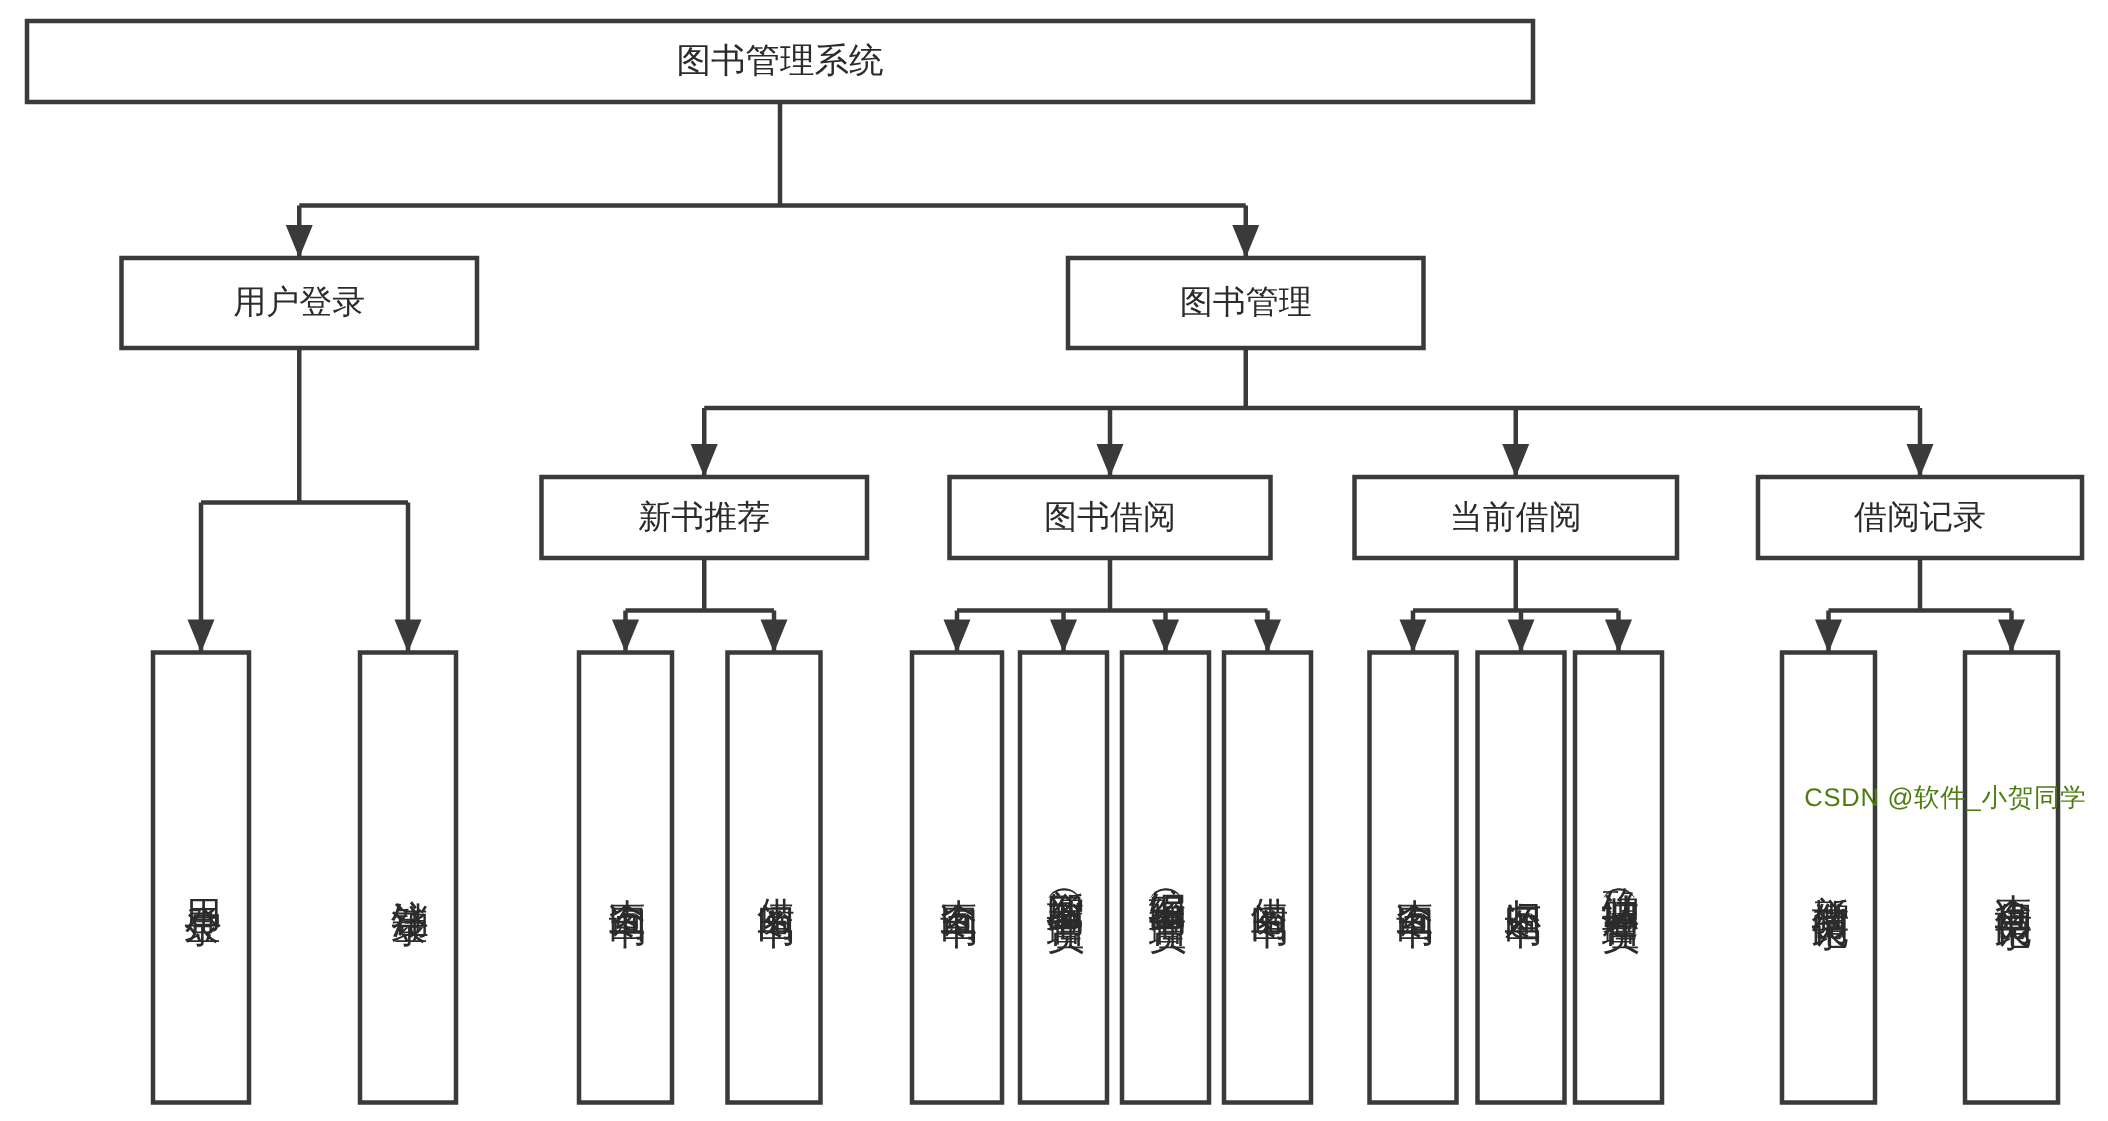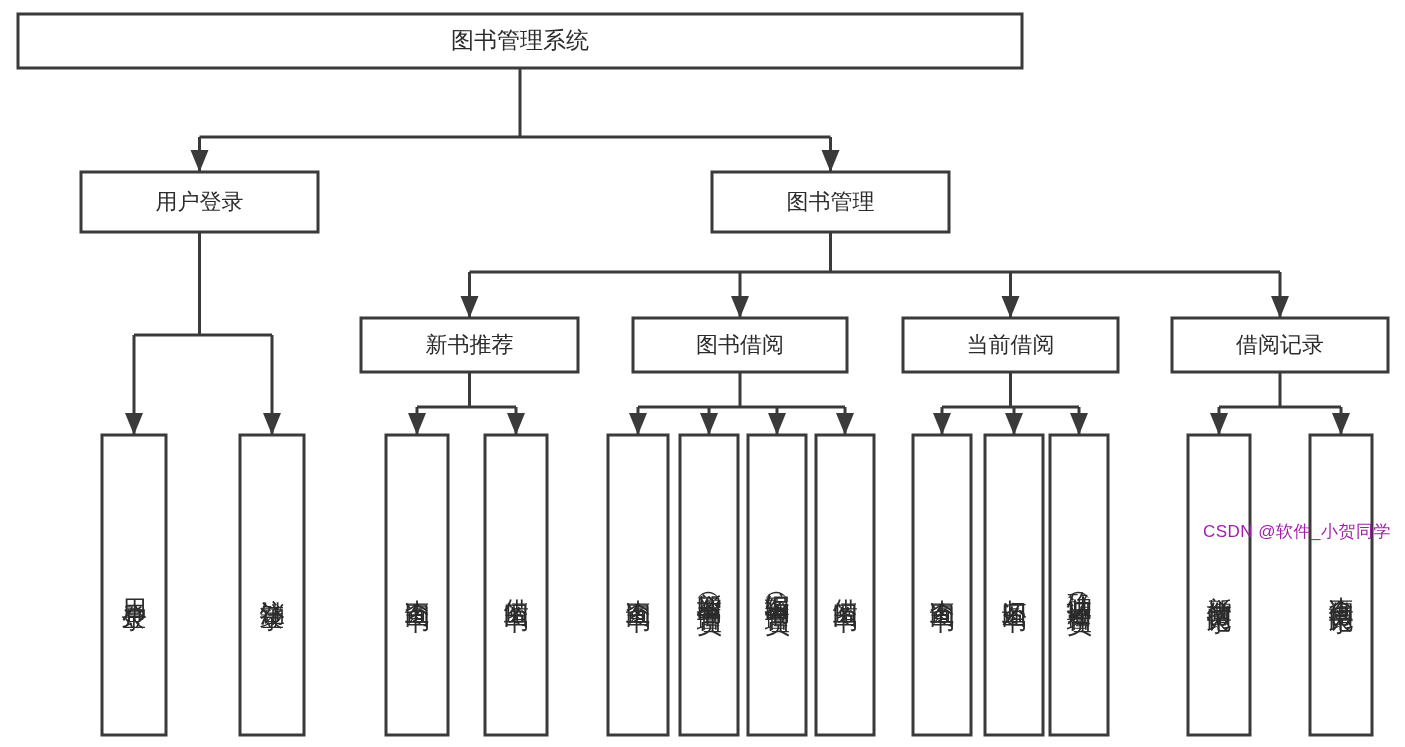--- a/index.html
+++ b/index.html
@@ -73,21 +73,21 @@
     color: #2b2b2b;
     white-space: nowrap;
     text-align: center;
   }
   .watermark {
     position: absolute;
     right: 14px;
     bottom: 4px;
     font-family: "Liberation Sans", "DejaVu Sans", sans-serif;
     font-size: 17px;
-    color: #a21caf;
+    color: #4d7c0f;
     letter-spacing: 0.5px;
     white-space: nowrap;
     pointer-events: none;
   }
 </style>
 </head>
 <body>
 
 <div id="diagram-root">
 

